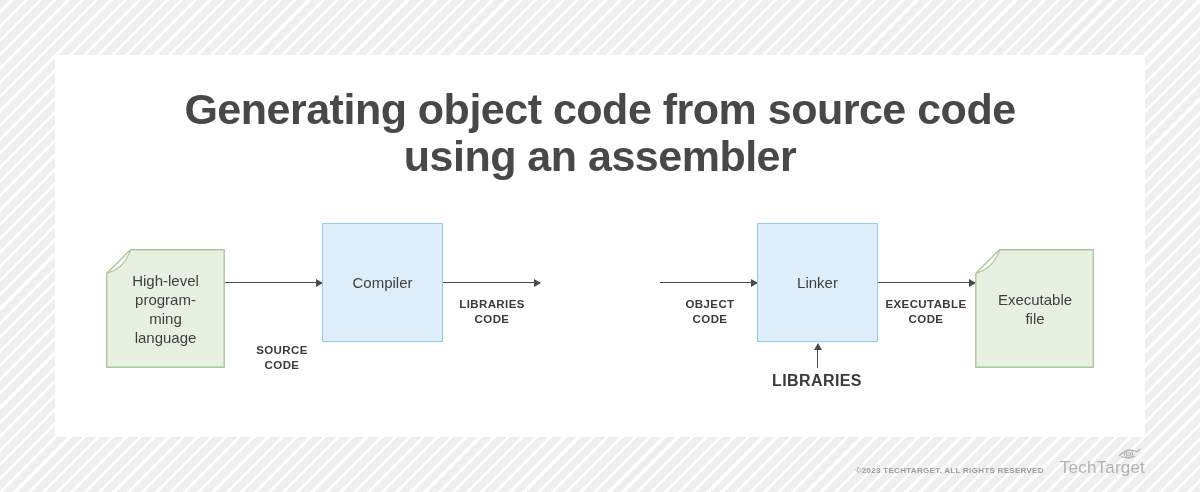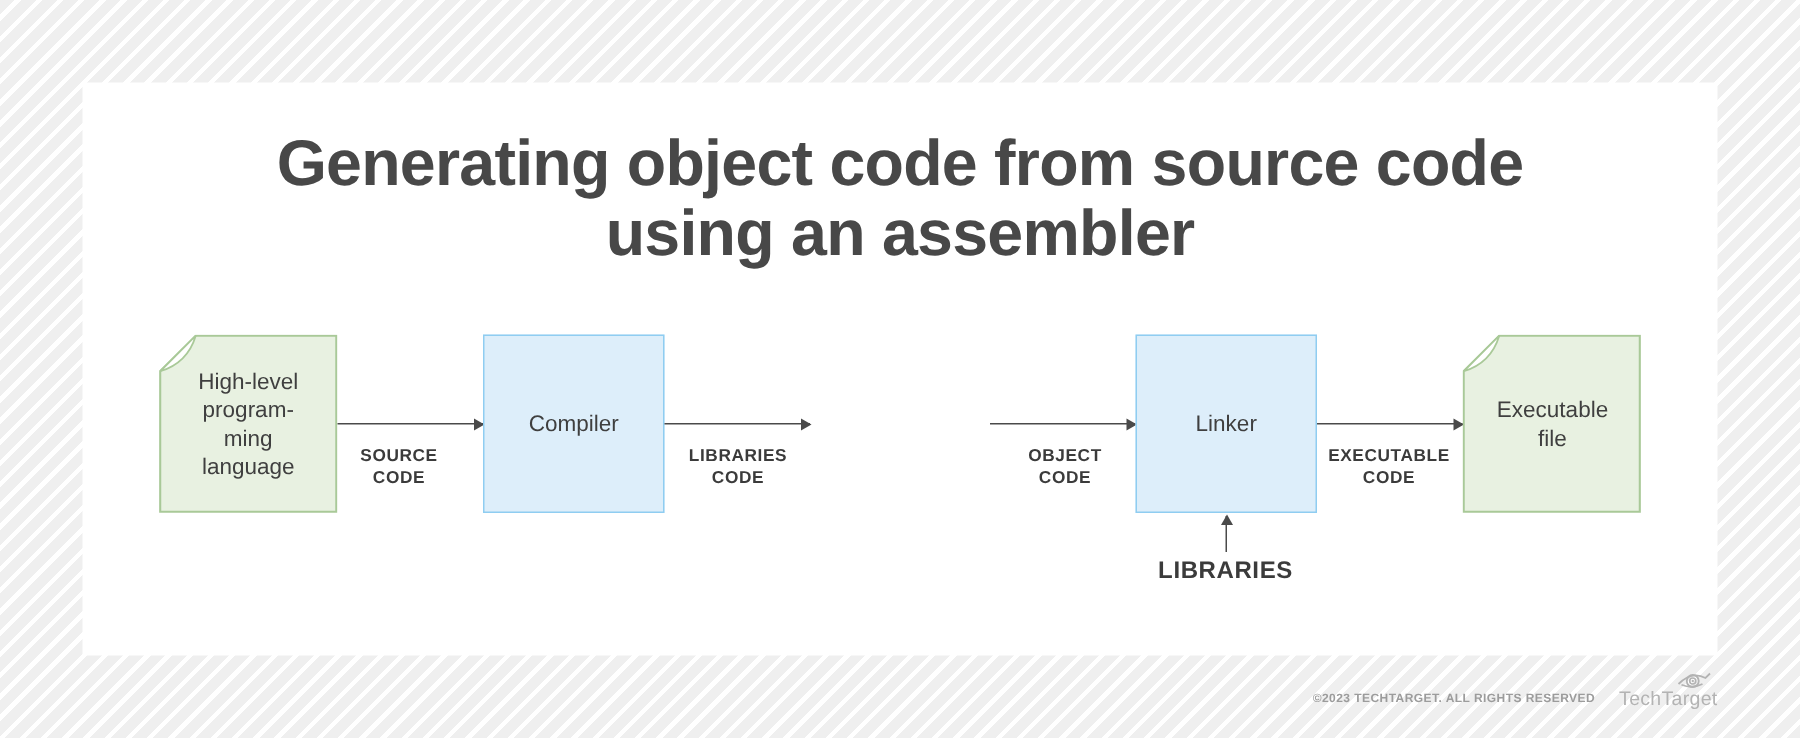--- a/index.html
+++ b/index.html
@@ -21,21 +21,21 @@
     position:absolute;left:55px;top:86px;width:1090px;text-align:center;
     font-size:43px;line-height:47px;font-weight:bold;color:var(--title-text);
     letter-spacing:-0.5px;white-space:pre-line;
   }
   .node{position:absolute;top:223px;height:119px;}
   .process{
     width:121px;background:var(--process-fill);
     border:1.5px solid var(--process-border);
     display:flex;align-items:center;justify-content:center;
   }
-  .doc{width:119px;}
+  .doc{width:119px;margin-top:26px;}
   .doc svg{position:absolute;left:0;top:0;width:119px;height:119px;}
   .doc-page{fill:var(--doc-fill);stroke:var(--doc-border);stroke-width:1.4;}
   .doc-flap{fill:#ffffff;stroke:var(--doc-border);stroke-width:1.2;}
   .node-label{
     position:relative;z-index:2;width:100%;height:100%;
     display:flex;align-items:center;justify-content:center;text-align:center;
     font-size:15px;line-height:19px;color:var(--node-text);white-space:pre-line;
   }
   .process .node-label{position:absolute;left:0;top:0;}
   .arrow-h{position:absolute;top:282px;height:0;border-top:1px solid var(--arrow);}
@@ -60,21 +60,21 @@
   }
   .footer{
     position:absolute;right:55px;top:446px;display:flex;align-items:flex-end;gap:16px;
   }
   .copyright{
     font-size:8px;font-weight:bold;letter-spacing:0.3px;color:var(--footer-text);
     padding-bottom:3px;white-space:nowrap;
   }
   .brand{display:flex;flex-direction:column;align-items:flex-end;}
   .brand svg{margin-right:4px;margin-bottom:-1px;}
-  .brand-text{font-size:13px;color:var(--brand-text);letter-spacing:0.2px;}
+  .brand-text{font-size:17px;color:var(--brand-text);letter-spacing:0.2px;}
 </style>
 </head>
 <body>
 
 <div class="canvas">
   <div class="card"></div>
 
   <h1 class="title">Generating object code from source code
 using an assembler</h1>
 
@@ -85,21 +85,21 @@
     </svg>
     <div class="node-label">High-level
 program-
 ming
 language</div>
   </div>
 
   <div class="arrow-h" style="left:225px;width:97px;">
       <i class="head"></i>
     </div>
-  <div class="edge-label" style="left:206px;">SOURCE
+  <div class="edge-label" style="left:222px;margin-top:46px;">SOURCE
 CODE</div>
 
   <div class="node process" style="left:322px;">
     <div class="node-label">Compiler</div>
   </div>
 
   <div class="arrow-h" style="left:443px;width:97px;">
       <i class="head"></i>
     </div>
   <div class="edge-label" style="left:432px;">LIBRARIES

